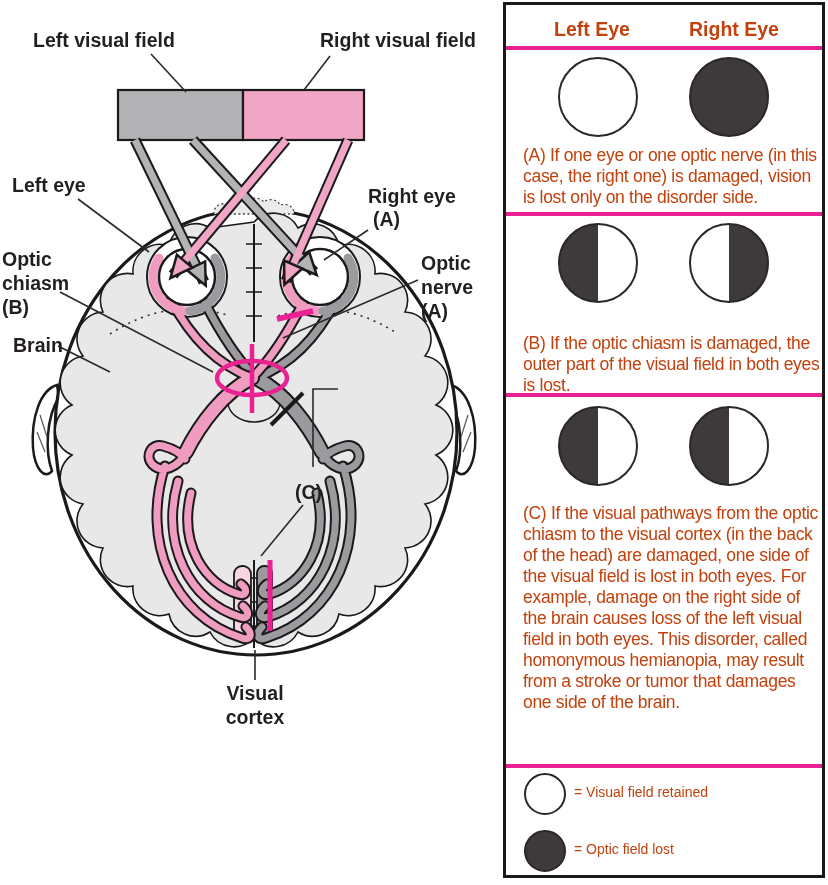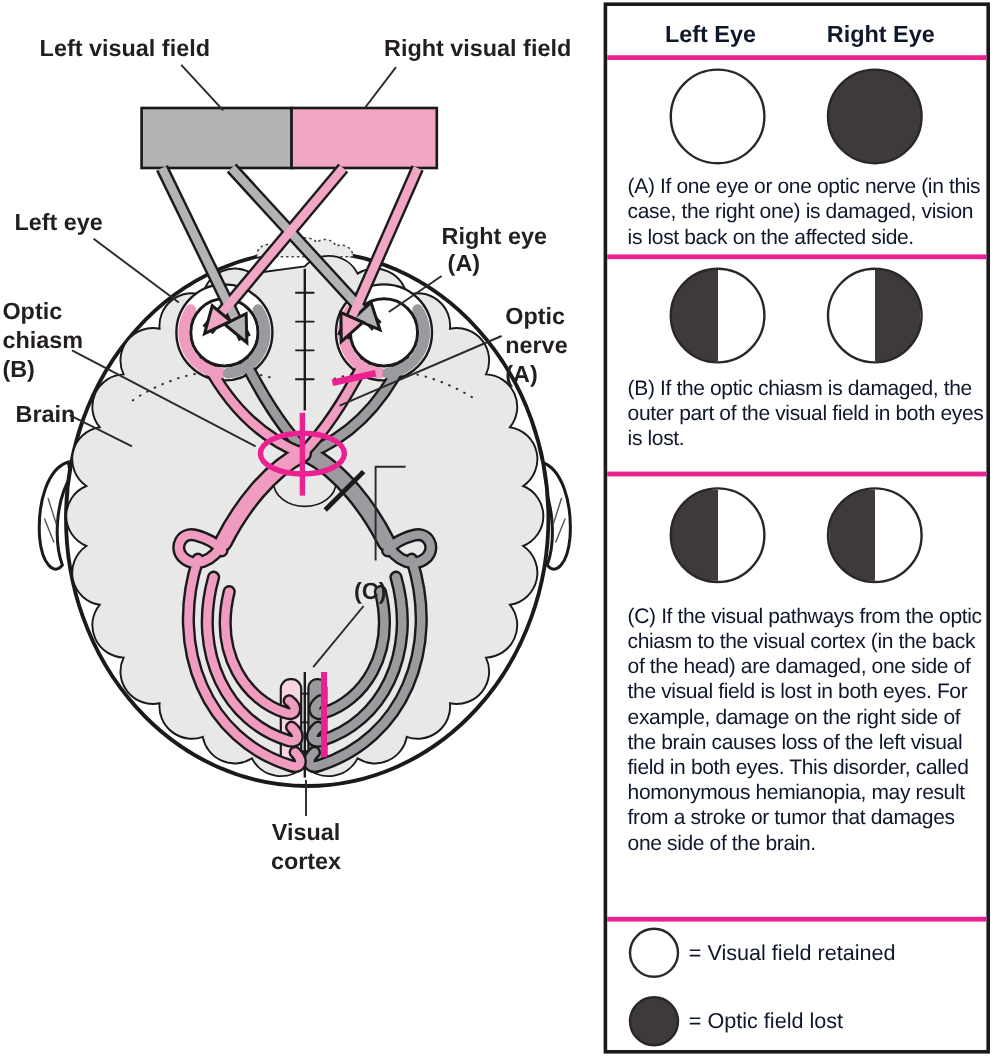--- a/index.html
+++ b/index.html
@@ -1,33 +1,33 @@
 <!DOCTYPE html>
 <html><head>
 <meta charset="utf-8">
 <style>
   html,body{margin:0;padding:0;background:#ffffff;}
   #stage{position:relative;width:828px;height:885px;background:#ffffff;overflow:hidden;
-         font-family:"Liberation Sans", sans-serif;color:#0f172a;}
+         font-family:"Liberation Sans", sans-serif;color:#c2410c;}
   
   #diagram{position:absolute;left:0;top:0;width:503px;height:885px;}
   text{fill:#231F20;font-family:"Liberation Sans", sans-serif;font-weight:600;font-size:19.5px;}
   
   #panel{position:absolute;left:503px;top:2px;width:322px;height:876px;
          border:3px solid #1a1a1a;background:#fff;box-sizing:border-box;}
   .hdr{position:absolute;top:13px;transform:translateX(-50%);font-size:19.5px;font-weight:600;white-space:nowrap;}
   .divider{position:absolute;left:0;width:316px;height:4px;background:#EA2190;}
   .eye-circle{position:absolute;width:80px;height:80px;border:2.5px solid #2b2728;border-radius:50%;box-sizing:border-box;}
   .c-none{background:#ffffff;}
   .c-full{background:#3E3A3B;}
   .c-left{background:linear-gradient(to right,#3E3A3B 50%,#ffffff 50%);}
   .c-right{background:linear-gradient(to right,#ffffff 50%,#3E3A3B 50%);}
   .blurb{position:absolute;left:17px;width:298px;font-size:17.5px;line-height:21px;letter-spacing:-0.3px;}
   .legend-swatch{position:absolute;left:18px;width:42px;height:42px;border:2.5px solid #2b2728;border-radius:50%;box-sizing:border-box;}
-  .legend-label{position:absolute;left:68px;font-size:18px;font-weight:500;white-space:nowrap;}
+  .legend-label{position:absolute;left:68px;font-size:14px;font-weight:500;white-space:nowrap;}
 </style>
 </head>
 <body>
 
 <div id="stage">
 
   <svg id="diagram" viewBox="0 0 503 885">
     <defs>
       <marker id="mGray" markerUnits="userSpaceOnUse" markerWidth="30" markerHeight="26" refX="20" refY="13" orient="auto">
         <path d="M2,3 L24,13 L2,23 Z" fill="#B3B2B4" stroke="#1a1a1a" stroke-width="2.5"></path>
@@ -169,27 +169,27 @@
 
   <div id="panel">
 
     <div class="hdr" style="left:86px;">Left Eye</div>
     <div class="hdr" style="left:228px;">Right Eye</div>
 
     <div class="divider" style="top:41px;"></div>
 
     <div class="eye-circle c-none" style="left:52px;top:52px;"></div>
     <div class="eye-circle c-full" style="left:183px;top:52px;"></div>
-    <div class="blurb" style="top:140px;">(A) If one eye or one optic nerve (in this case, the right one) is damaged, vision is lost back on the affected side.</div>
+    <div class="blurb" style="top:140px;">(A) If one eye or one optic nerve (in this case, the right one) is damaged, vision is lost only on the disorder side.</div>
 
     <div class="divider" style="top:207px;"></div>
 
     <div class="eye-circle c-left" style="left:52px;top:218px;"></div>
     <div class="eye-circle c-right" style="left:183px;top:218px;"></div>
-    <div class="blurb" style="top:308px;">(B) If the optic chiasm is damaged, the outer part of the visual field in both eyes is lost.</div>
+    <div class="blurb" style="top:328px;">(B) If the optic chiasm is damaged, the outer part of the visual field in both eyes is lost.</div>
 
     <div class="divider" style="top:388px;"></div>
 
     <div class="eye-circle c-left" style="left:52px;top:401px;"></div>
     <div class="eye-circle c-left" style="left:183px;top:401px;"></div>
     <div class="blurb" style="top:498px;">(C) If the visual pathways from the optic chiasm to the visual cortex (in the back of the head) are damaged, one side of the visual field is lost in both eyes. For example, damage on the right side of the brain causes loss of the left visual field in both eyes. This disorder, called homonymous hemianopia, may result from a stroke or tumor that damages one side of the brain.</div>
 
     <div class="divider" style="top:759px;"></div>
 
     <div class="legend-swatch c-none" style="top:768px;"></div>

